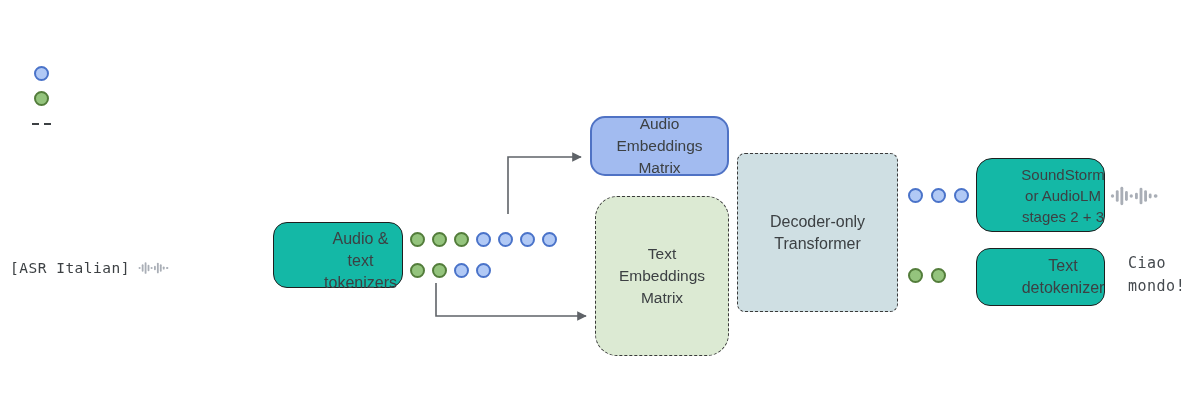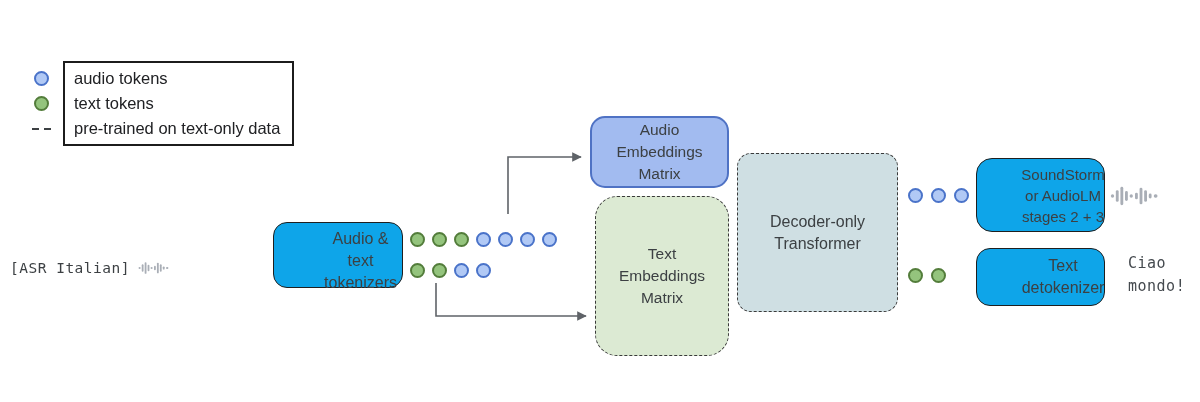--- a/index.html
+++ b/index.html
@@ -17,24 +17,24 @@
   .dash-marker i{display:block;width:7px;height:0;border-top:2.4px solid #3c4043;}
   
   .token{display:inline-block;width:15px;height:15px;border-radius:50%;box-sizing:border-box;}
   .token-audio{background:var(--audio-token-fill,#b1c9f5);border:2.2px solid var(--audio-token-border,#4a73c9);}
   .token-text{background:var(--text-token-fill,#94c47d);border:2.2px solid var(--text-token-border,#537d3b);}
   .token-row{position:absolute;display:flex;gap:7px;}
   .row-gap{gap:8px;}
   
   .dbox{position:absolute;box-sizing:border-box;display:flex;align-items:center;justify-content:center;text-align:center;}
   .box-label{white-space:pre-line;font-size:15.5px;line-height:22px;font-weight:500;color:#3c4043;}
-  .white-box{background:#0ea5e9;border:1.8px solid #1f1f1f;border-radius:15px;padding-left:45px;}
+  .white-box{background:#14b8a6;border:1.8px solid #1f1f1f;border-radius:15px;padding-left:45px;}
   .audio-emb{background:var(--audio-box-fill,#a2bbf0);border:2px solid var(--audio-box-border,#4f72c4);border-radius:15px;}
   .text-emb{background:var(--text-box-fill,#dcead3);border:1.7px dashed #3a3a3a;border-radius:22px;}
-  .decoder{background:var(--decoder-box-fill,#cfdfe3);border:1.7px dashed #3a3a3a;border-radius:14px;}
+  .decoder{background:var(--decoder-box-fill,#cfdfe3);border:1.7px dashed #3a3a3a;border-radius:8px;}
   
   .mono{font-family:"DejaVu Sans Mono","Liberation Mono",monospace;font-size:14.5px;letter-spacing:0.5px;color:#3c4043;}
   .input-row{position:absolute;display:flex;align-items:center;gap:8px;white-space:nowrap;}
   .text-output{position:absolute;white-space:pre-line;line-height:23px;font-size:15px;color:#454a4f;margin-left:16px;}
   
   .wave-icon{color:#a9aeb6;display:inline-block;}
   
   .arrows{position:absolute;left:0;top:0;pointer-events:none;}
 </style>
 </head>
@@ -49,25 +49,20 @@
         </div>
       <div class="legend-marker-row">
           <span class="token token-text"></span>
         </div>
       <div class="legend-marker-row">
           <span class="dash-marker">
             <i></i>
             <i></i>
           </span>
         </div>
-    </div>
-    <div class="legend-box">
-      <div class="legend-label">audio tokens</div>
-      <div class="legend-label">text tokens</div>
-      <div class="legend-label">pre-trained on text-only data</div>
     </div>
   </div>
 
   <div class="input-row" style="left:10px;top:260px;">
     <span class="mono">[ASR Italian]</span>
     <svg class="wave-icon" width="32" height="16" viewBox="0 0 60 24">
       <g fill="currentColor">
         <rect x="1" y="10" width="4" height="4" rx="2"></rect>
           <rect x="7" y="5" width="3.4" height="14" rx="1.7"></rect>
         <rect x="12.5" y="1" width="3.4" height="22" rx="1.7"></rect>
@@ -106,21 +101,21 @@
   <svg class="arrows" width="1200" height="402" viewBox="0 0 1200 402">
     <defs>
       <marker id="arrowhead" markerWidth="8" markerHeight="8" refX="5.5" refY="3" orient="auto">
         <path d="M0,0 L6,3 L0,6 z" fill="#5f6368"></path>
       </marker>
     </defs>
     <path d="M508 214 L508 157 L581 157" fill="none" stroke="#5f6368" stroke-width="1.6" marker-end="url(#arrowhead)"></path>
     <path d="M436 283 L436 316 L586 316" fill="none" stroke="#5f6368" stroke-width="1.6" marker-end="url(#arrowhead)"></path>
   </svg>
 
-  <div class="dbox audio-emb" style="left:590px;top:116px;width:139px;height:72px;">
+  <div class="dbox audio-emb" style="left:590px;top:116px;width:139px;height:60px;">
     <span class="box-label">Audio
 Embeddings
 Matrix</span>
   </div>
 
   <div class="dbox text-emb" style="left:595px;top:196px;width:134px;height:160px;">
     <span class="box-label">Text
 Embeddings
 Matrix</span>
   </div>

